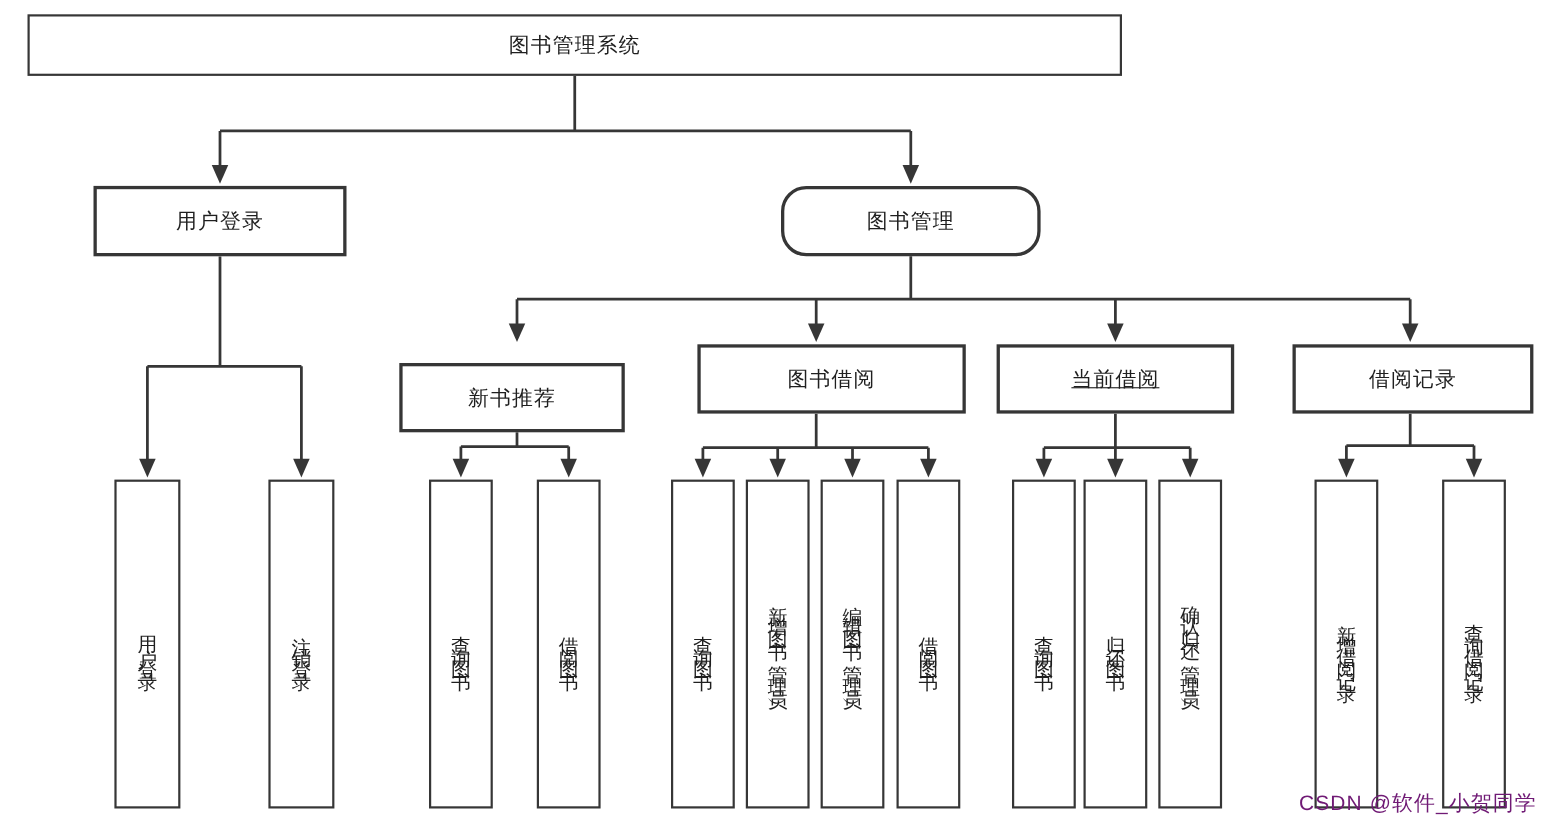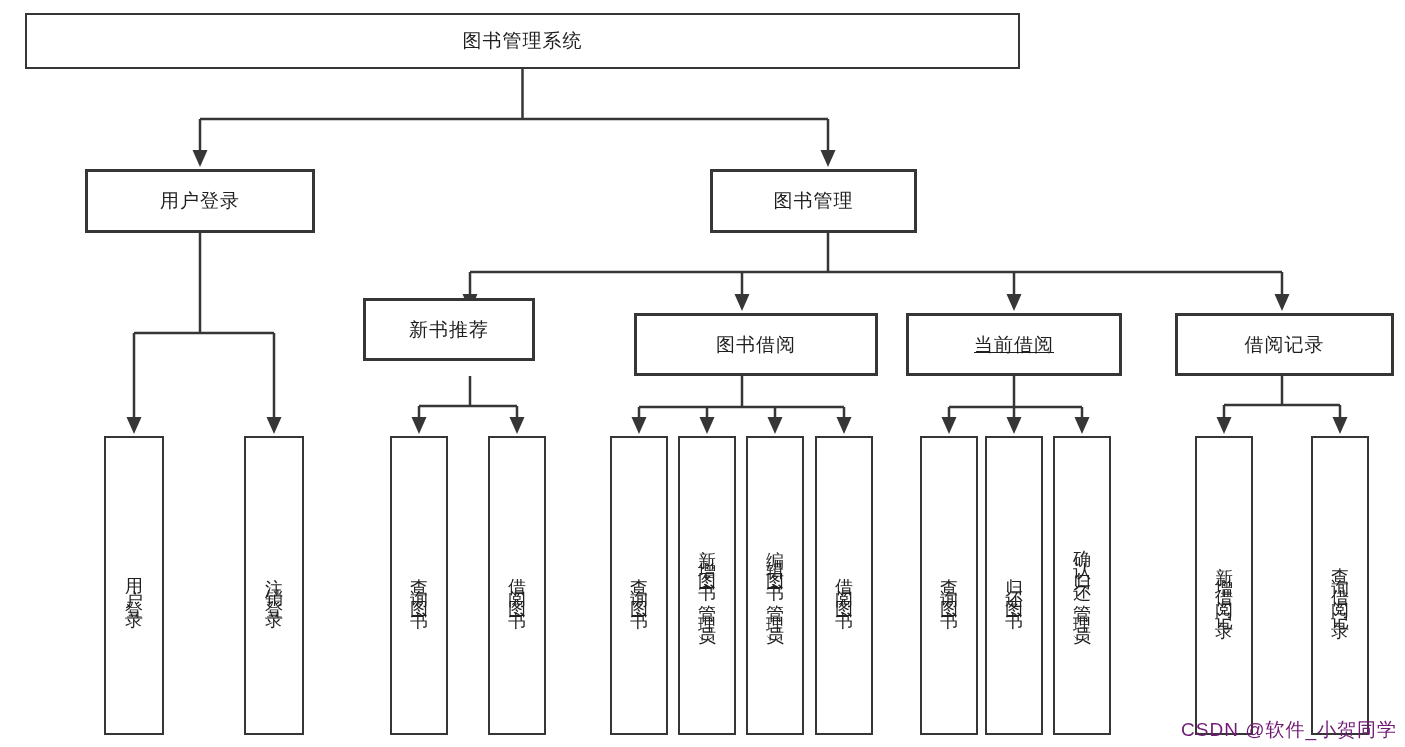--- a/index.html
+++ b/index.html
@@ -58,23 +58,23 @@
       <polygon points="1006.5,417 1021.5,417 1014,434"></polygon>
       <polygon points="1074.5,417 1089.5,417 1082,434"></polygon>
       <polygon points="1216.5,417 1231.5,417 1224,434"></polygon>
       <polygon points="1332.5,417 1347.5,417 1340,434"></polygon>
     </g>
   </svg>
 
   <div class="node root" style="left:25px;top:13px;width:995px;height:56px;">图书管理系统</div>
 
   <div class="node h" style="left:85px;top:169px;width:230px;height:64px;">用户登录</div>
-  <div class="node h" style="left:710px;top:169px;width:207px;height:64px;">图书管理</div>
+  <div class="node h" style="left:710px;top:169px;width:236px;height:64px;border-radius:23px;">图书管理</div>
 
-  <div class="node h" style="left:363px;top:298px;width:172px;height:63px;">新书推荐</div>
+  <div class="node h" style="left:363px;top:330px;width:205px;height:63px;">新书推荐</div>
   <div class="node h" style="left:634px;top:313px;width:244px;height:63px;">图书借阅</div>
   <div class="node h" style="left:906px;top:313px;width:216px;height:63px;text-decoration:underline;">当前借阅</div>
   <div class="node h" style="left:1175px;top:313px;width:219px;height:63px;">借阅记录</div>
 
   <div class="node v" style="left:104px;top:436px;width:60px;height:299px;">用户登录</div>
   <div class="node v" style="left:244px;top:436px;width:60px;height:299px;">注销登录</div>
 
   <div class="node v" style="left:390px;top:436px;width:58px;height:299px;">查询图书</div>
   <div class="node v" style="left:488px;top:436px;width:58px;height:299px;">借阅图书</div>
 

